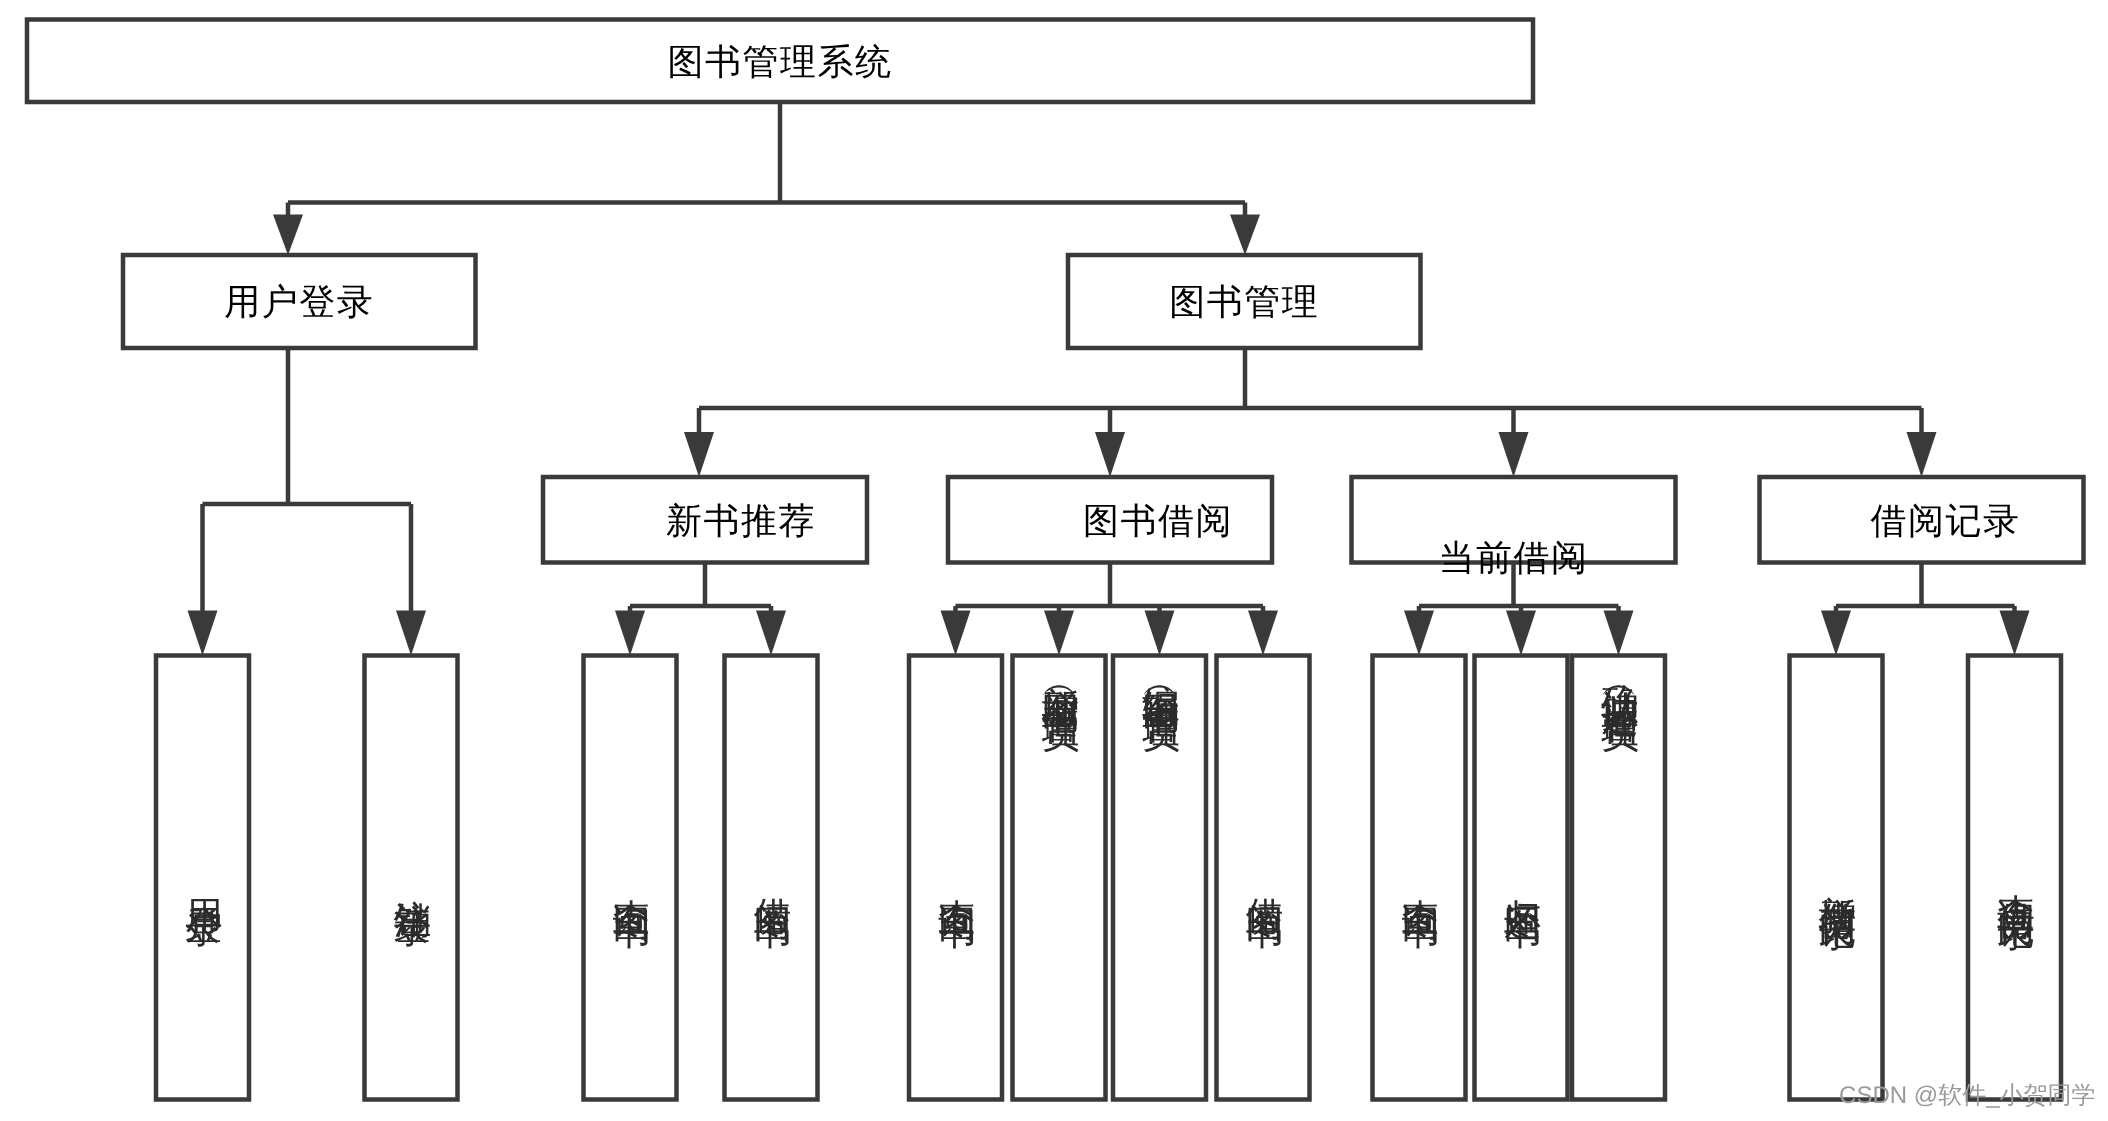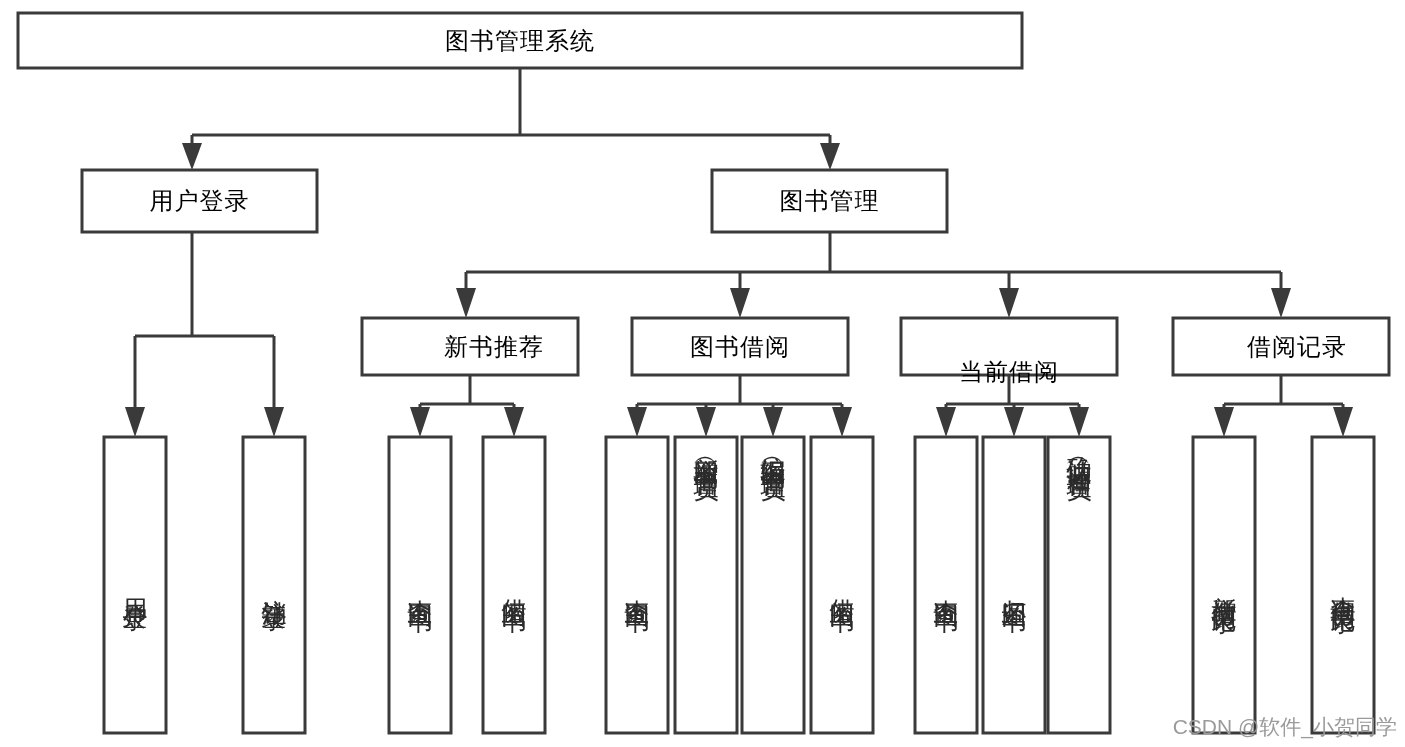--- a/index.html
+++ b/index.html
@@ -69,21 +69,21 @@
     font-size: 24px;
     color: #000000;
     white-space: nowrap;
     letter-spacing: 1px;
   }
   .watermark {
     position: absolute;
     right: 8px;
     bottom: 6px;
     font-family: "Liberation Sans", "DejaVu Sans", sans-serif;
-    font-size: 21px;
+    font-size: 16px;
     color: #9a9a9a;
     white-space: nowrap;
     pointer-events: none;
   }
 </style>
 </head>
 <body>
 
 <div id="canvas">
 
@@ -202,21 +202,21 @@
   <div class="hlabel-wrap" style="left:82px; top:170px; width:235px; height:62px;">
     <span class="hlabel-text">用户登录</span>
   </div>
   <div class="hlabel-wrap" style="left:712px; top:170px; width:235px; height:62px;text-align:center;">
     <span class="hlabel-text">图书管理</span>
   </div>
 
   <div class="hlabel-wrap" style="left:362px; top:318px; width:216px; height:57px;margin-left:24px;">
     <span class="hlabel-text">新书推荐</span>
   </div>
-  <div class="hlabel-wrap" style="left:632px; top:318px; width:216px; height:57px;">
+  <div class="hlabel-wrap" style="left:632px; top:318px; width:216px; height:57px;padding-left:32px;">
     <span class="hlabel-text">图书借阅</span>
   </div>
   <div class="hlabel-wrap" style="left:901px; top:318px; width:216px; height:57px;margin-top:25px;">
     <span class="hlabel-text">当前借阅</span>
   </div>
   <div class="hlabel-wrap" style="left:1173px; top:318px; width:248px; height:57px;">
     <span class="hlabel-text">借阅记录</span>
   </div>
 
   <div class="vlabel-wrap" style="left:104px; top:437px; width:62px; height:296px;">

